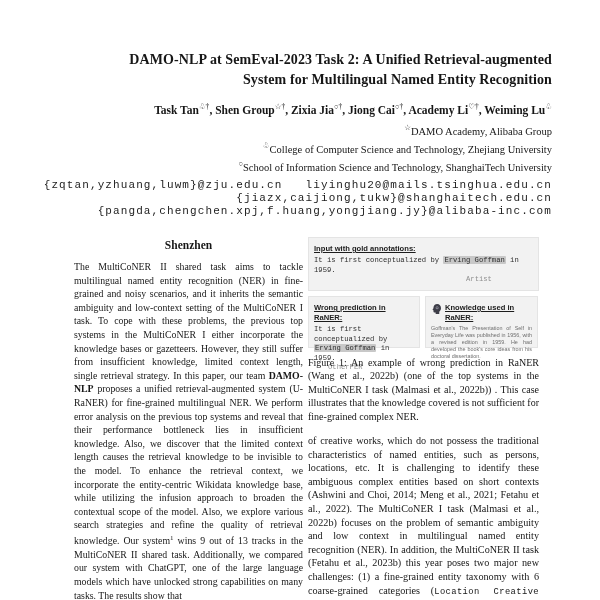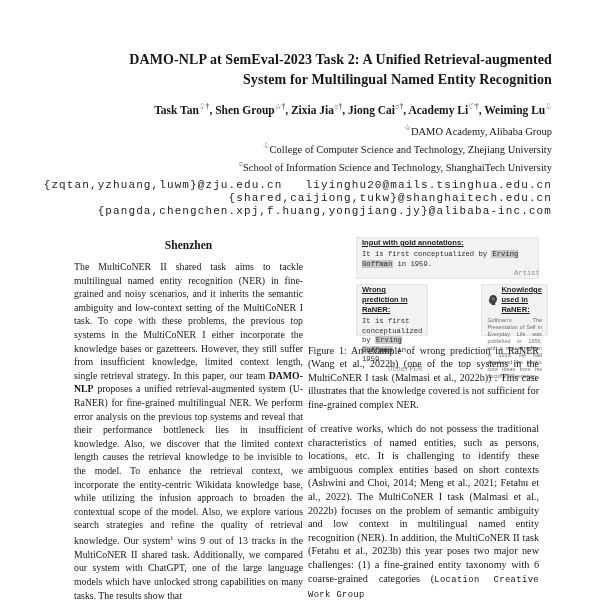--- a/index.html
+++ b/index.html
@@ -31,42 +31,42 @@
   .col-right { position: absolute; top: 237px; left: 308px; width: 231px; }
   .abstract-heading { text-align: center; font-size: 11.5px; font-weight: bold; line-height: 14px; }
   .abstract-body {
     margin-top: 8px; font-size: 9.8px; line-height: 13.6px;
     text-align: justify; text-justify: inter-word;
   }
   .abstract-body b { font-weight: bold; }
   .abstract-body sup { font-size: 7px; }
   
   .fig { width: 100%; }
-  .fig-box { background: #f2f2f2; border: 1px solid #e4e4e4; padding: 0 5px; margin-left: 48px; }
+  .fig-box { background: #f2f2f2; border: 1px solid #e4e4e4; padding: 6px 5px; }
   .fig-heading {
     font-family: "Liberation Sans", sans-serif;
     font-size: 7.6px; font-weight: bold; text-decoration: underline;
     line-height: 10px; color: #1c1c1c;
   }
   .fig-sentence {
     margin-top: 2px;
     font-family: "Liberation Mono", monospace;
     font-size: 7.2px; line-height: 9.5px; color: #2d2d2d;
   }
   .entity { background: #c8c8c8; padding: 0 1px; border-radius: 1px; }
   .fig-label {
     font-family: "Liberation Mono", monospace;
-    font-size: 7.2px; line-height: 9px; color: #8f8f8f; text-align: right;
+    font-size: 7.2px; line-height: 9px; color: #8f8f8f;
   }
   .fig-label.gold { margin-left: 152px; }
   .fig-label.wrong { margin-left: 14px; }
   .fig-row { display: flex; margin-top: 5px; gap: 5px; }
   .fig-box-wrong { width: 112px; height: 52px; }
   .fig-box-know { width: 113px; height: 52px; }
-  .k-head { display: flex; align-items: center; gap: 2px; }
+  .k-head { display: flex; gap: 2px; }
   .k-icon { width: 12px; height: 12px; flex: 0 0 auto; }
   .k-icon svg { width: 12px; height: 12px; display: block; }
   .k-text {
     margin-top: 2px;
     font-family: "Liberation Sans", sans-serif;
     font-size: 5.4px; line-height: 7px; color: #6f6f6f;
     text-align: justify;
   }
   .caption { margin-top: 8px; font-size: 10px; line-height: 13.4px; text-align: justify; }
   .body-par { margin-top: 11px; font-size: 10.2px; line-height: 13.6px; text-align: justify; }
@@ -88,21 +88,21 @@
     </div>
 
     <div class="affils">
       <div class="affil"><sup>☆</sup><span>DAMO Academy, Alibaba Group</span></div>
       <div class="affil"><sup>♧</sup><span>College of Computer Science and Technology, Zhejiang University</span></div>
       <div class="affil"><sup>○</sup><span>School of Information Science and Technology, ShanghaiTech University</span></div>
     </div>
 
     <div class="emails">
       <div class="email-line">{zqtan,yzhuang,luwm}@zju.edu.cn   liyinghu20@mails.tsinghua.edu.cn</div>
-      <div class="email-line">{shared,caijiong,tukw}@shanghaitech.edu.cn</div>
+      <div class="email-line">{jiazx,caijiong,tukw}@shanghaitech.edu.cn</div>
       <div class="email-line">{pangda,chengchen.xpj,f.huang,yongjiang.jy}@alibaba-inc.com</div>
     </div>
   </div>
 
   <div class="col-left">
     <div class="abstract-heading">Shenzhen</div>
     <p class="abstract-body"><span>The MultiCoNER II shared task aims to tackle multilingual named entity recognition (NER) in fine-grained and noisy scenarios, and it inherits the semantic ambiguity and low-context setting of the MultiCoNER I task. To cope with these problems, the previous top systems in the MultiCoNER I either incorporate the knowledge bases or gazetteers. However, they still suffer from insufficient knowledge, limited context length, single retrieval strategy. In this paper, our team </span><b>DAMO-NLP</b><span> proposes a unified retrieval-augmented system (U-RaNER) for fine-grained multilingual NER. We perform error analysis on the previous top systems and reveal that their performance bottleneck lies in insufficient knowledge. Also, we discover that the limited context length causes the retrieval knowledge to be invisible to the model. To enhance the retrieval context, we incorporate the entity-centric Wikidata knowledge base, while utilizing the infusion approach to broaden the contextual scope of the model. Also, we explore various search strategies and refine the quality of retrieval knowledge. Our system</span><sup>1</sup><span> wins 9 out of 13 tracks in the MultiCoNER II shared task. Additionally, we compared our system with ChatGPT, one of the large language models which have unlocked strong capabilities on many tasks. The results show that</span></p>
   </div>
 
   <div class="col-right">

